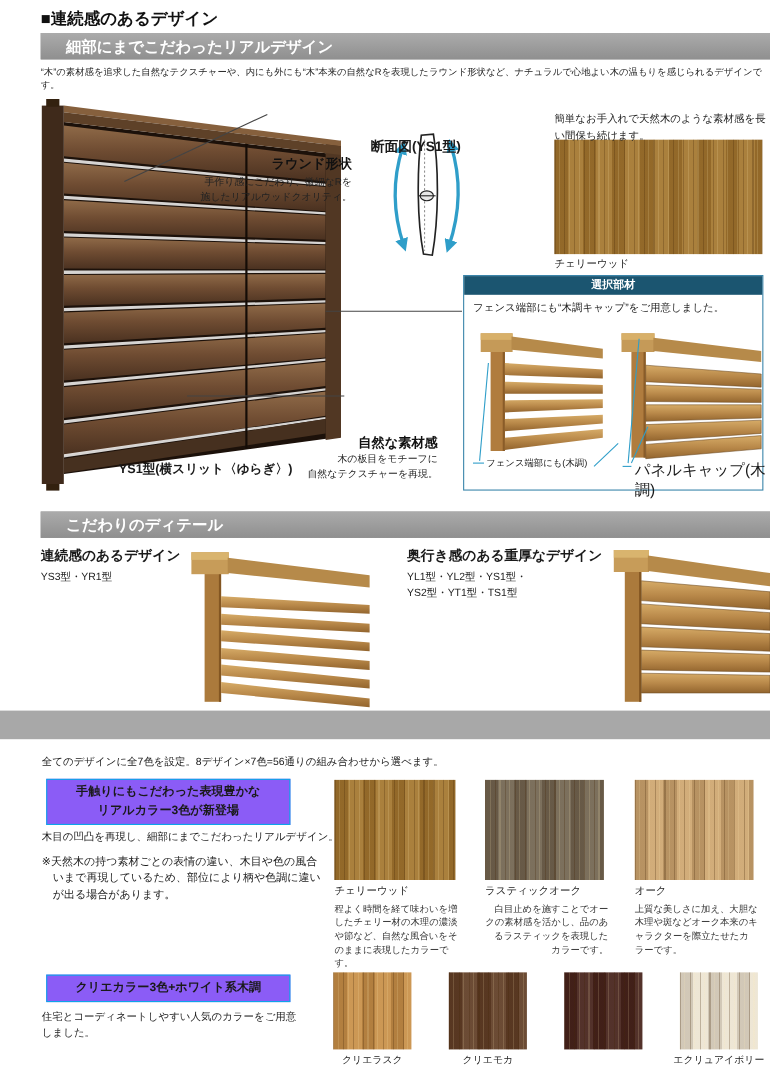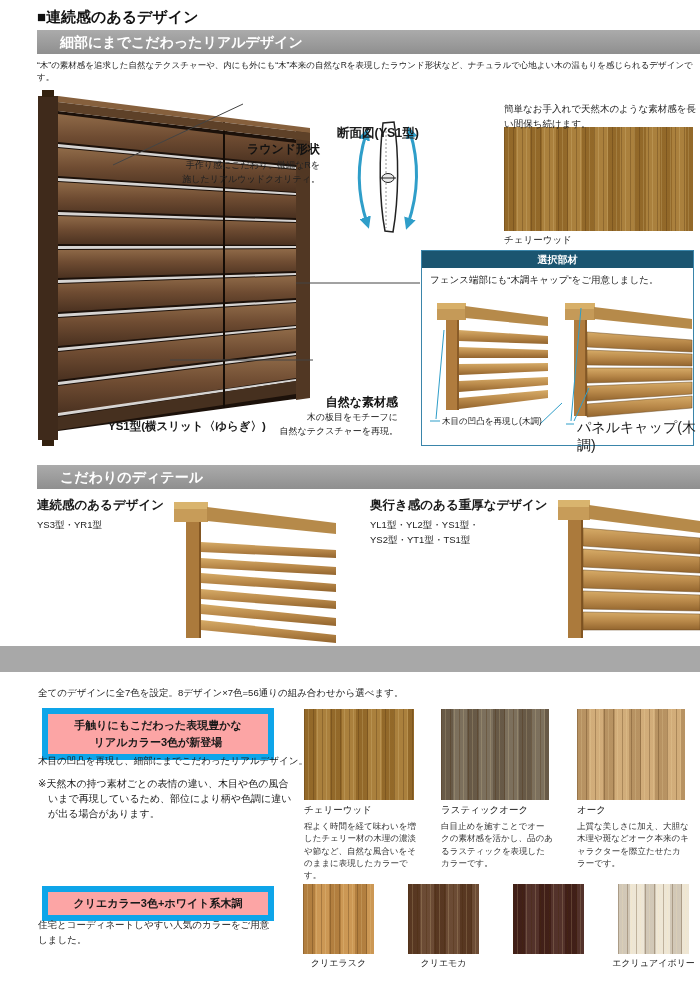--- a/index.html
+++ b/index.html
@@ -13,21 +13,21 @@
           background:linear-gradient(#ababab,#8f8f8f);z-index:1;}
   .small{font-size:9px;line-height:1.5;color:#222;}
   .body95{font-size:9.5px;line-height:1.55;color:#222;}
   .blbl{font-size:12px;font-weight:bold;color:#111;}
   .rtxt{text-align:right;margin-top:44px;}
   .wood{position:absolute;z-index:1;background-image:
     repeating-linear-gradient(90deg, rgba(70,40,8,.28) 0 1px, rgba(0,0,0,0) 1px 4px, rgba(255,235,180,.16) 4px 5px, rgba(0,0,0,0) 5px 9px),
     repeating-linear-gradient(90deg, rgba(60,35,8,.15) 0 12px, rgba(255,240,200,.09) 12px 26px);}
   .pbox{z-index:1;background:#fff;border:1px solid #3a85aa;}
   .phead{height:17px;line-height:17px;text-align:center;color:#fff;font-size:10px;font-weight:bold;}
-  .kbox{z-index:1;border:6px solid #0ea5e9;background:#fca5a5;text-align:center;font-size:11px;font-weight:bold;line-height:1.55;}
+  .kbox{z-index:1;border:1px solid #0ea5e9;background:#8b5cf6;text-align:center;font-size:11px;font-weight:bold;line-height:1.55;}
   .cardlbl{font-size:9.5px;color:#222;}
   .carddesc{font-size:8.5px;line-height:1.45;color:#333;}
   .clbl{font-size:9px;color:#222;text-align:center;}
   .divider{left:0;width:700px;z-index:1;}
 </style>
 </head>
 <body>
 
 <div class="page">
 
@@ -187,21 +187,21 @@
   <div class="wood" style="left:504px;top:127px;width:189px;height:104px;background-color:#a2752f;"></div>
   <div class="abs cardlbl z3" style="left:504px;top:234px;">チェリーウッド</div>
 
   <div class="abs blbl rtxt z3" style="left:248px;top:350px;width:150px;">自然な素材感</div>
   <div class="abs small rtxt z3" style="left:218px;top:367px;width:180px;">
     <div>木の板目をモチーフに</div>
     <div>自然なテクスチャーを再現。</div>
   </div>
   <div class="abs z3" style="left:108px;top:419px;font-size:11.5px;font-weight:bold;">YS1型(横スリット〈ゆらぎ〉)</div>
 
-  <div class="abs z3" style="left:442px;top:416px;font-size:8.5px;">木目の凹凸を再現し(木調)</div>
+  <div class="abs z3" style="left:442px;top:416px;font-size:8.5px;">フェンス端部にも(木調)</div>
   <div class="abs z3" style="left:577px;top:419px;font-size:14px;">パネルキャップ(木調)</div>
 
   <div class="abs banner" style="left: 37px; top: 465px; width: 645px; background-color: rgb(156, 156, 156);">こだわりのディテール</div>
   <div class="abs z3" style="left:37px;top:497px;font-size:12.5px;font-weight:bold;">連続感のあるデザイン</div>
   <div class="abs body95 z3" style="left:37px;top:518px;">YS3型・YR1型</div>
   <div class="abs z3" style="left:370px;top:497px;font-size:12.5px;font-weight:bold;">奥行き感のある重厚なデザイン</div>
   <div class="abs body95 z3" style="left:370px;top:518px;">
     <div>YL1型・YL2型・YS1型・</div>
     <div>YS2型・YT1型・TS1型</div>
   </div>
@@ -216,21 +216,21 @@
   </div>
   <div class="abs z3" style="left:38px;top:755px;width:280px;font-size:9.5px;">木目の凹凸を再現し、細部にまでこだわったリアルデザイン。</div>
   <div class="abs z3" style="left:38px;top:776px;width:248px;font-size:10px;line-height:1.5;padding-left:1em;text-indent:-1em;">※天然木の持つ素材ごとの表情の違い、木目や色の風合いまで再現しているため、部位により柄や色調に違いが出る場合があります。</div>
 
   <div class="wood" style="left: 304px; top: 709px; width: 110px; height: 91px; background-color: rgb(162, 117, 47);"></div>
   <div class="abs cardlbl z3" style="left:304px;top:804px;">チェリーウッド</div>
   <div class="abs carddesc z3" style="left:304px;top:820px;width:112px;">程よく時間を経て味わいを増したチェリー材の木理の濃淡や節など、自然な風合いをそのままに表現したカラーです。</div>
 
   <div class="wood" style="left: 441px; top: 709px; width: 108px; height: 91px; background-color: rgb(111, 99, 82);"></div>
   <div class="abs cardlbl z3" style="left:441px;top:804px;">ラスティックオーク</div>
-  <div class="abs carddesc z3" style="left:441px;top:820px;width:112px;">白目止めを施すことでオークの素材感を活かし、品のあるラスティックを表現したカラーです。</div>
+  <div class="abs carddesc z3" style="left:441px;top:820px;width:112px;text-align:right;">白目止めを施すことでオークの素材感を活かし、品のあるラスティックを表現したカラーです。</div>
 
   <div class="wood" style="left: 577px; top: 709px; width: 108px; height: 91px; background-color: rgb(205, 166, 114);"></div>
   <div class="abs cardlbl z3" style="left:577px;top:804px;">オーク</div>
   <div class="abs carddesc z3" style="left:577px;top:820px;width:112px;">上質な美しさに加え、大胆な木理や斑などオーク本来のキャラクターを際立たせたカラーです。</div>
 
   <div class="abs kbox" style="left:42px;top:886px;width:220px;padding:3px 0;">クリエカラー3色+ホワイト系木調</div>
   <div class="abs body95 z3" style="left:38px;top:918px;width:232px;">住宅とコーディネートしやすい人気のカラーをご用意しました。</div>
 
   <div class="wood" style="left: 303px; top: 884px; width: 71px; height: 70px; background-color: rgb(199, 143, 73);"></div>
   <div class="abs clbl z3" style="left:283px;top:957px;width:111px;">クリエラスク</div>

